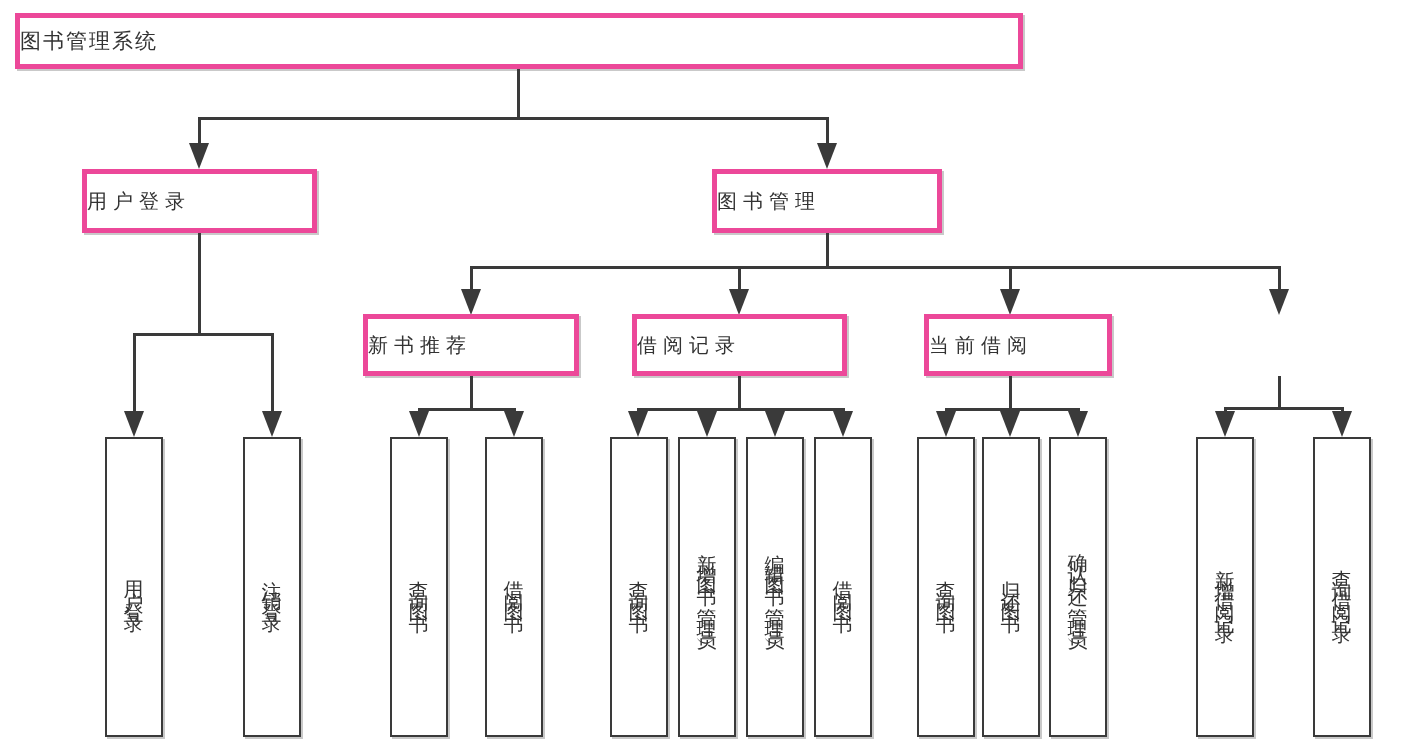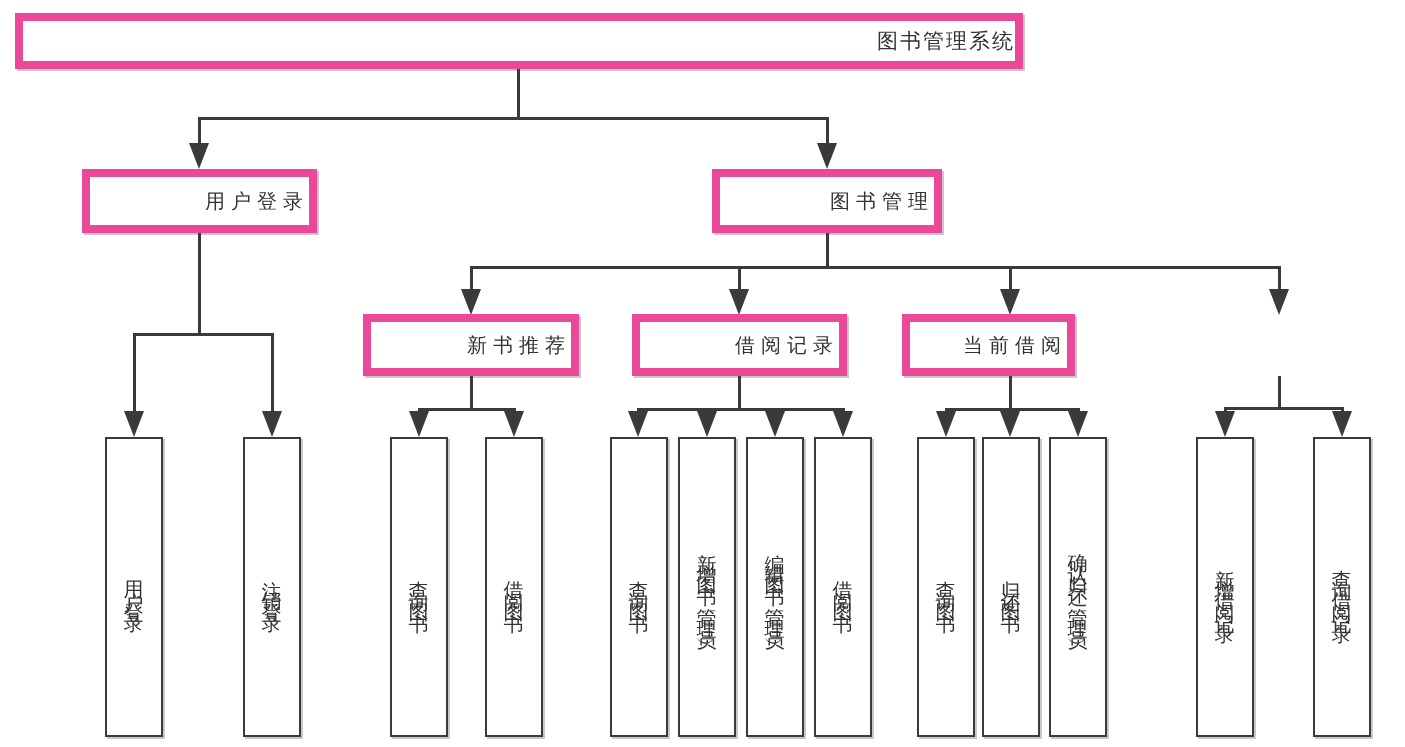--- a/index.html
+++ b/index.html
@@ -10,25 +10,25 @@
     height: 747px;
     background: #ffffff;
     overflow: hidden;
     font-family: "Liberation Sans", sans-serif;
     color: #333333;
   }
   
   .node {
     position: absolute;
     background: #ffffff;
-    border: 8px solid #ec4899;
+    border: 5px solid #ec4899;
     box-shadow: 2px 2px 0 0 #c9c9c9;
     display: flex;
     align-items: center;
-    justify-content: flex-end;
+    justify-content: flex-start;
   }
   .node .lbl {
     font-size: 20px;
     letter-spacing: 6px;
     white-space: nowrap;
     color: #333333;
   }
   .node.root .lbl { font-size: 21px; letter-spacing: 2px; }
   .leaf {
     position: absolute;
@@ -113,21 +113,21 @@
   <div class="ah" style="left:1000px; top:289px;"></div>
   <div class="v" style="left:1278px; top:266px; height:26px;"></div>
   <div class="ah" style="left:1269px; top:289px;"></div>
 
   <div class="node" style="left:363px; top:314px; width:216px; height:62px;font-family:Liberation Mono, monospace;">
     <span class="lbl">新书推荐</span>
   </div>
   <div class="node" style="left:632px; top:314px; width:215px; height:62px;">
     <span class="lbl">借阅记录</span>
   </div>
-  <div class="node" style="left:902px; top:314px; width:173px; height:62px;">
+  <div class="node" style="left:924px; top:314px; width:188px; height:62px;">
     <span class="lbl">当前借阅</span>
   </div>
 
   <div class="v" style="left:470px; top:376px; height:35px;"></div>
   <div class="h" style="left:418px; top:408px; width:98px;"></div>
   <div class="v" style="left:418px; top:408px; height:10px;"></div>
   <div class="ah" style="left:409px; top:411px;"></div>
   <div class="v" style="left:513px; top:408px; height:10px;"></div>
   <div class="ah" style="left:504px; top:411px;"></div>
 

